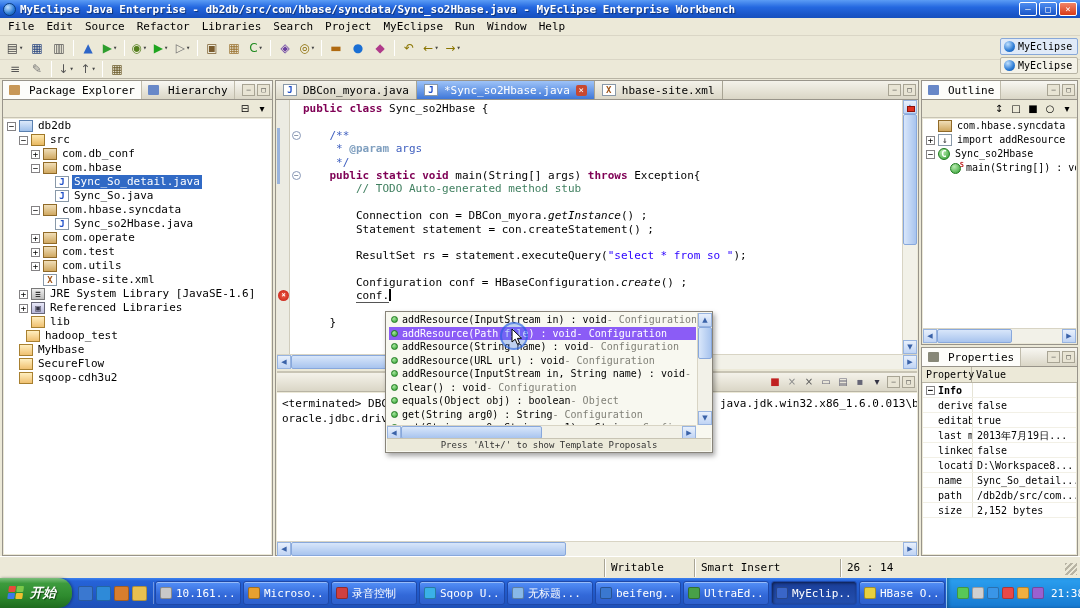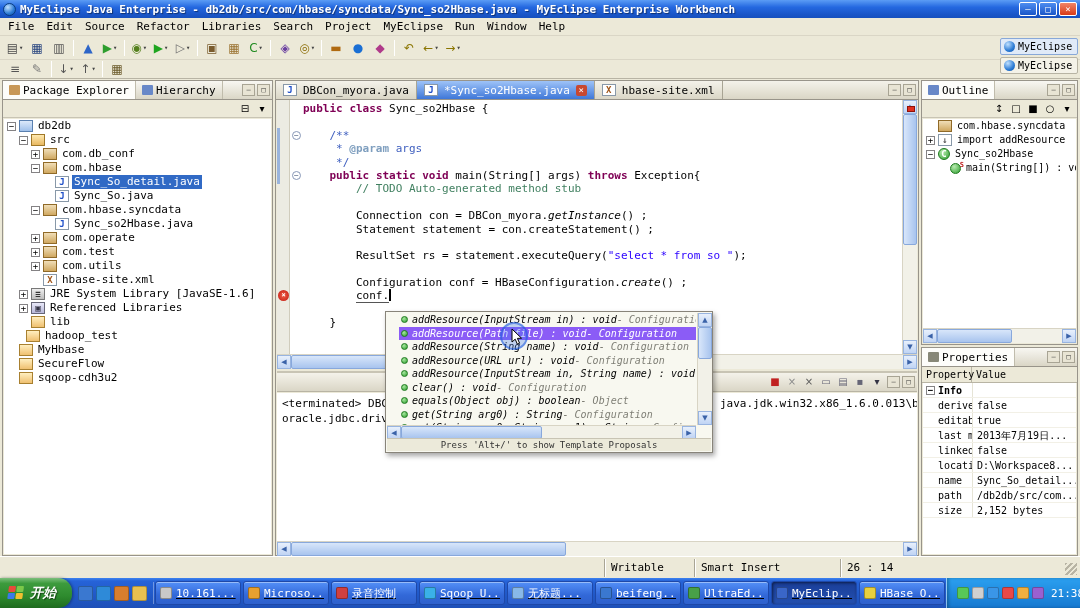--- a/index.html
+++ b/index.html
@@ -30,21 +30,21 @@
   .tsep{width:1px;height:16px;background:#B0AC9C;border-right:1px solid #fff;margin:0 3px;}
   .perspective{position:absolute;right:2px;top:38px;width:78px;z-index:5;}
   .pchip{display:flex;align-items:center;gap:3px;padding:2px 3px;border:1px solid #B8B4A4;border-radius:2px;margin-bottom:2px;background:#F4F2E8;}
   .pchip.active{background:#E0EAF8;border-color:#88A8D8;}
   .psphere{width:11px;height:11px;border-radius:50%;flex:none;background:radial-gradient(circle at 35% 30%,#BFE0FF,#2C7BD4 60%,#0A4FA8);}
   .plabel{font-size:10px;white-space:nowrap;overflow:hidden;}
 
   
   .panel{position:absolute;background:#ECE9D8;border:1px solid #98948A;}
   .ptabs{height:19px;display:flex;align-items:stretch;background:linear-gradient(#F8F7F2,#DAD6C6);border-bottom:1px solid #98948A;position:relative;}
-  .ptab{display:flex;align-items:center;gap:3px;padding:0 6px;border-right:1px solid #C0BCAC;white-space:nowrap;}
+  .ptab{display:flex;align-items:center;gap:9px;padding:0 6px;border-right:1px solid #C0BCAC;white-space:nowrap;}
   .ptab.active{background:#FDFDFA;}
   .vti{width:11px;height:10px;flex:none;border-radius:1px;}
   .tlbl{font-size:11px;}
   .pminmax{position:absolute;right:2px;top:3px;display:flex;gap:2px;}
   .mmbtn{width:13px;height:12px;border:1px solid #A8A494;background:#E8E4D4;font-size:7px;line-height:10px;text-align:center;color:#333;}
   .sicon{width:16px;height:15px;border:1px solid transparent;text-align:center;font-size:10px;line-height:14px;}
 
   
   #left-panel{left:2px;top:80px;width:271px;height:476px;}
   .viewtb{height:18px;background:#ECE9D8;border-bottom:1px solid #C8C4B4;display:flex;justify-content:flex-end;align-items:center;gap:1px;padding-right:2px;}
@@ -125,21 +125,21 @@
   .ph-prop{width:50px;border-right:1px solid #B8B4A4;padding-left:4px;line-height:15px;}
   .ph-val{flex:1;padding-left:4px;line-height:15px;}
   .propsrows{position:absolute;left:1px;right:1px;top:35px;bottom:1px;background:#fff;overflow:hidden;font-size:10px;}
   .prow{display:flex;height:15px;line-height:15px;border-bottom:1px solid #F2F0E6;}
   .pname{width:50px;border-right:1px solid #E6E4D6;padding-left:3px;white-space:nowrap;overflow:hidden;display:flex;align-items:center;}
   .pval{flex:1;padding-left:4px;white-space:nowrap;overflow:hidden;}
   .pgroup .pname{font-weight:bold;}
 
   
   .popup{position:absolute;left:385px;top:311px;width:328px;height:142px;background:#F8F8F0;border:1px solid #88847A;box-shadow:2px 3px 5px rgba(0,0,0,.35);z-index:50;}
-  .plist{position:absolute;left:13px;top:1px;right:16px;height:112px;overflow:hidden;background:#F8F8F0;font-style:italic;}
+  .plist{position:absolute;left:3px;top:1px;right:16px;height:112px;overflow:hidden;background:#F8F8F0;}
   .pitem{height:13.5px;display:flex;align-items:center;white-space:nowrap;padding-left:2px;font-size:10px;overflow:hidden;}
   .pitem.sel{background:#8b5cf6;}
   .pitem.sel .ptext,.pitem.sel .porigin{color:#fff;}
   .mdot{width:7px;height:7px;border-radius:50%;background:radial-gradient(circle at 35% 30%,#A8E8A0,#2F9E2F);border:1px solid #1E7A1E;margin-right:4px;flex:none;}
   .ptext{color:#000;}
   .porigin{color:#7F7F76;}
   .pvsb{position:absolute;right:0;top:1px;width:15px;height:112px;}
   .phsb{position:absolute;left:1px;right:16px;top:113px;height:14px;}
   .pfooter{position:absolute;left:1px;right:1px;bottom:1px;height:13px;background:#ECEADA;border-top:1px solid #C8C4B4;text-align:center;font-size:9px;color:#333;line-height:13px;white-space:nowrap;overflow:hidden;}
 
@@ -163,21 +163,21 @@
     background:linear-gradient(#7CBF7C 0%,#3D9B3D 18%,#2E8B2E 60%,#1E6B1E 100%);color:#fff;font-weight:bold;font-size:13px;font-style:italic;
     box-shadow:1px 0 3px rgba(0,0,0,.4);text-shadow:1px 1px 1px rgba(0,0,0,.5);}
   .winflag{width:17px;height:15px;display:grid;grid-template-columns:7px 7px;grid-template-rows:6px 6px;gap:1px;transform:skewX(-8deg);}
   .fsq{border-radius:1px;}
   .fsq:nth-child(1){background:#E84A3A;}
   .fsq:nth-child(2){background:#7CC84A;}
   .fsq:nth-child(3){background:#3A7AE8;}
   .fsq:nth-child(4){background:#F0C030;}
   .qlaunch{display:flex;gap:3px;padding:0 6px;border-right:1px solid rgba(255,255,255,.35);align-items:center;height:22px;flex:none;}
   .qicon{width:15px;height:15px;border-radius:2px;border:1px solid rgba(0,0,0,.25);}
-  .tbtns{display:flex;align-items:flex-start;flex:none;text-decoration:underline;}
+  .tbtns{display:flex;align-items:flex-start;flex:none;}
   .tbtn{width:86px;height:24px;margin:0 1px;border-radius:3px;border:1px solid #1E48A8;color:#fff;font-size:11px;display:flex;align-items:center;gap:4px;padding:0 4px;white-space:nowrap;overflow:hidden;
     background:linear-gradient(#5490F8,#3268D8 60%,#2E60CC);box-shadow:inset 0 1px 0 rgba(255,255,255,.4);}
   .tbtn.active{background:linear-gradient(#1A3E98,#2450B0);box-shadow:inset 1px 1px 3px rgba(0,0,0,.55);}
   .tbicon{width:12px;height:12px;flex:none;border-radius:2px;border:1px solid rgba(0,0,0,.3);}
   .tbl{overflow:hidden;text-overflow:clip;}
   .tray{margin-left:auto;height:30px;display:flex;align-items:center;gap:3px;padding:0 6px 0 10px;flex:none;
     background:linear-gradient(#2BA0F0,#1578D0);border-left:1px solid rgba(255,255,255,.5);box-shadow:inset 2px 0 3px rgba(0,0,0,.25);}
   .trayicon{width:12px;height:12px;border-radius:2px;border:1px solid rgba(0,0,0,.25);}
   .clock{color:#fff;margin-left:4px;white-space:nowrap;}
 </style>

